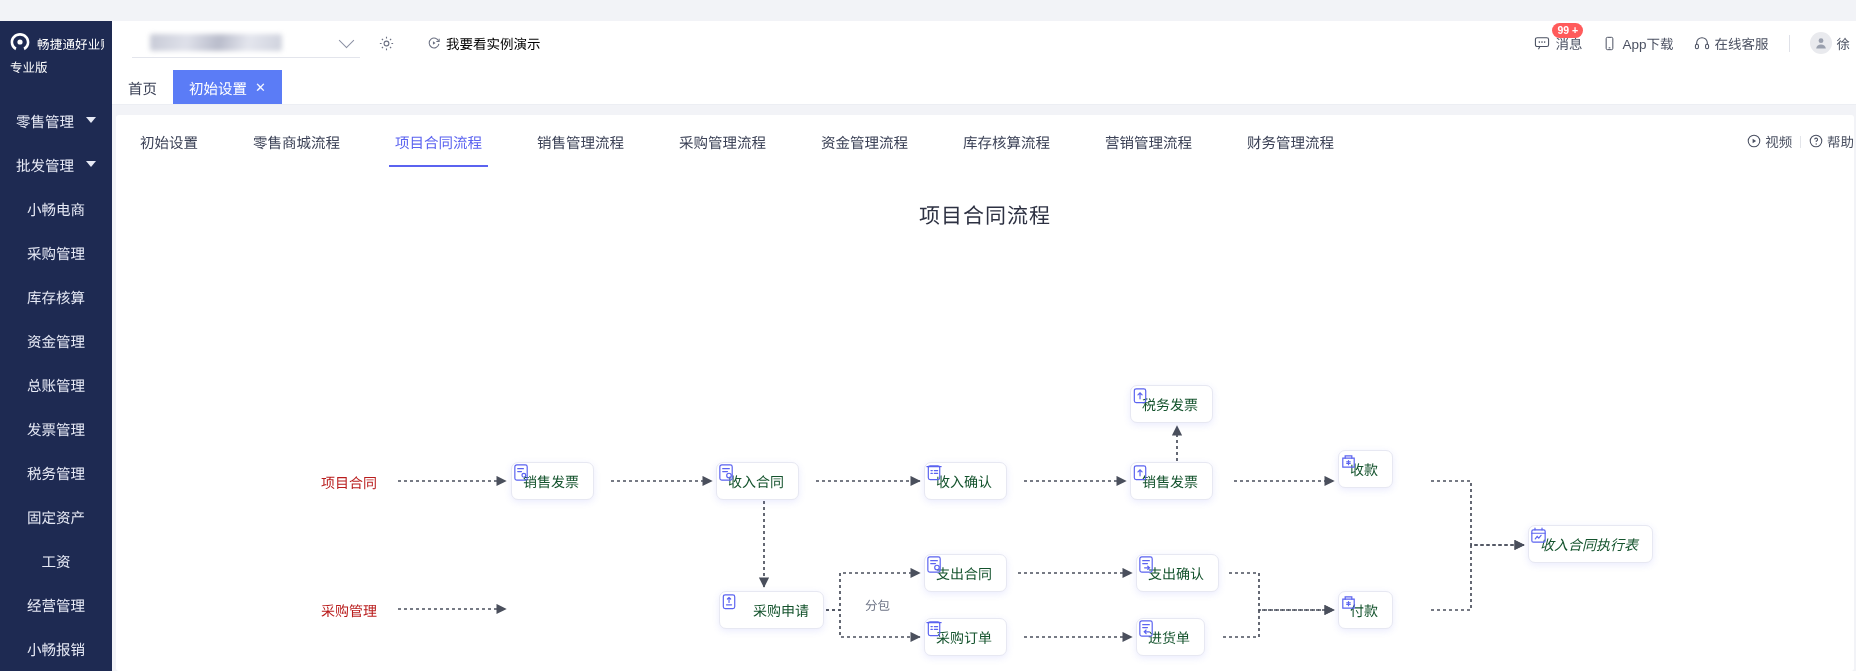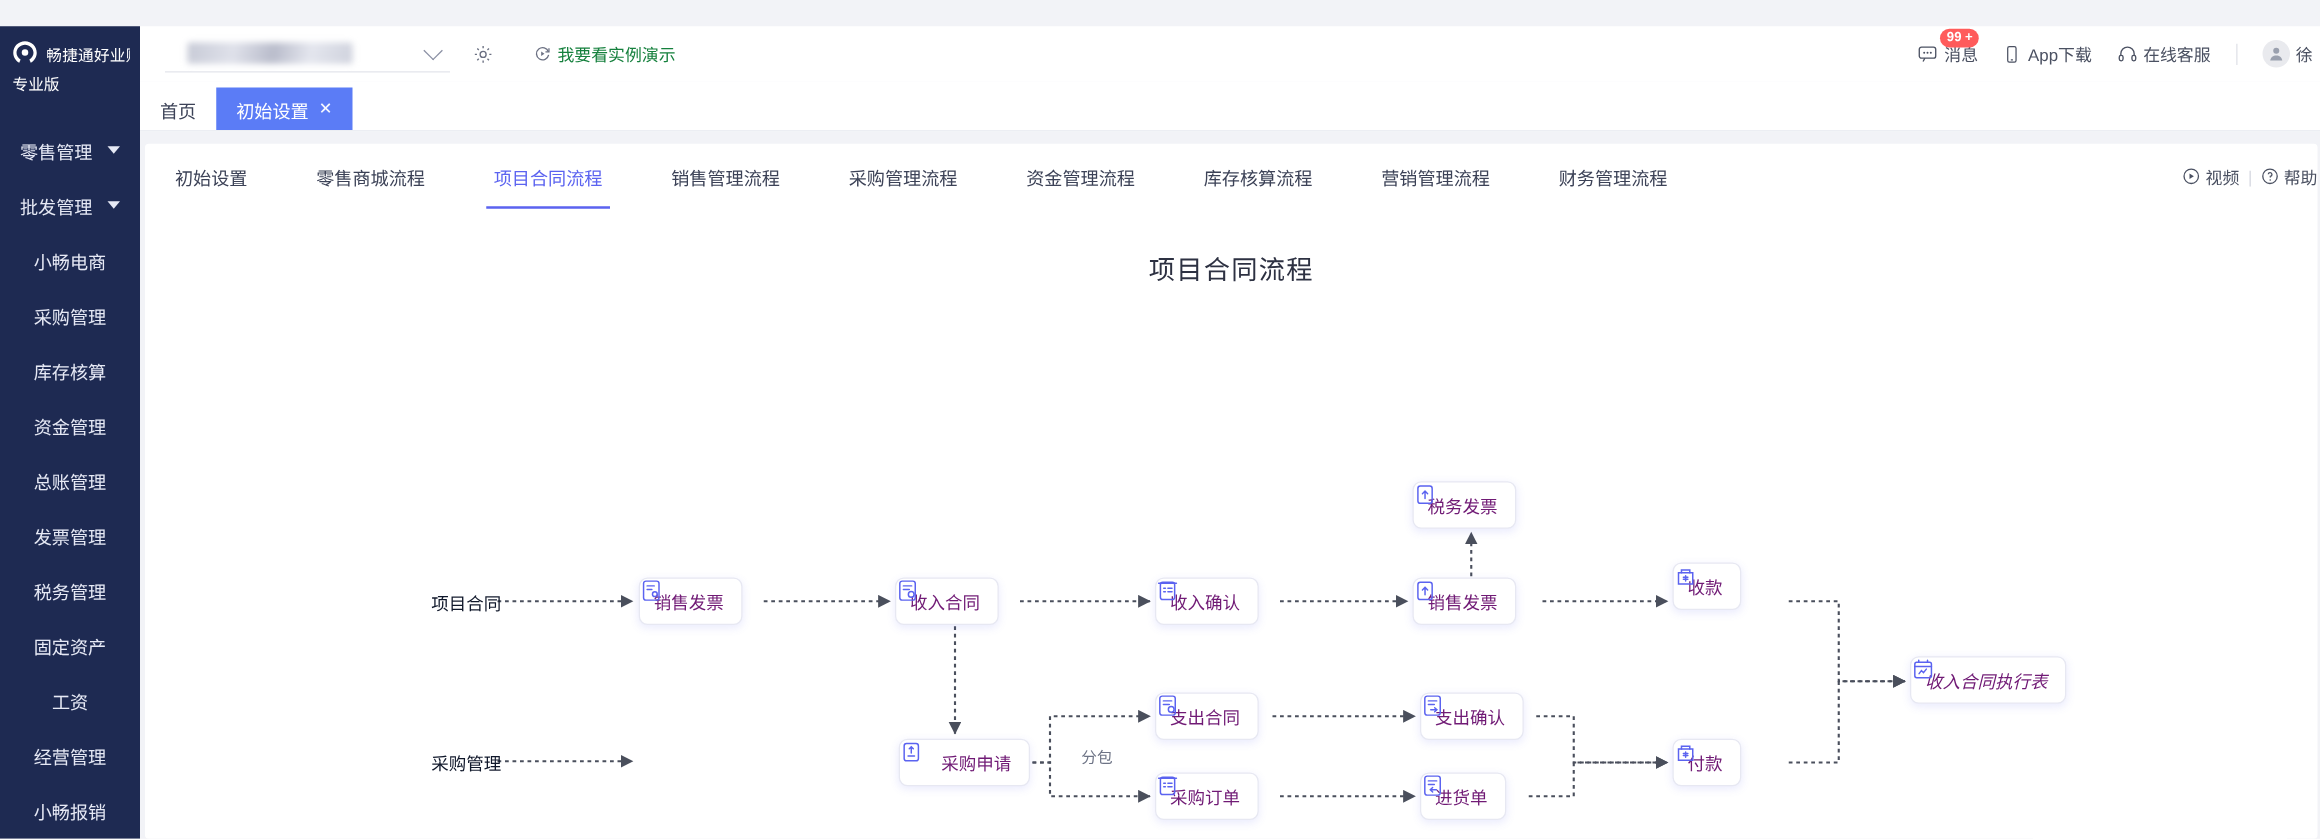--- a/index.html
+++ b/index.html
@@ -63,21 +63,21 @@
   }
   .chev-down {
     position: absolute; right: 8px; top: 7px;
     width: 11px; height: 11px;
     border-right: 1.6px solid #8a8fa3; border-bottom: 1.6px solid #8a8fa3;
     transform: rotate(45deg);
   }
   .gear { margin-left: 18px; color: #6b7082; display: flex; }
   .demo-link {
     display: flex; align-items: center; gap: 5px;
-    margin-left: 32px; color: #15803d; font-size: 13.5px; cursor: pointer;
+    margin-left: 32px; color: #000000; font-size: 13.5px; cursor: pointer;
   }
   .top-right {
     margin-left: auto; display: flex; align-items: center;
     gap: 20px; padding-right: 6px;
   }
   .tr-item {
     display: flex; align-items: center; gap: 5px;
     color: #4b5162; font-size: 13.5px; cursor: pointer; position: relative;
   }
   .badge {
@@ -127,45 +127,45 @@
     height: 52px; display: flex; align-items: center;
   }
   .stab.active { color: #5b63f0; }
   .stab.active::after {
     content: ""; position: absolute; left: -2px; right: -2px; bottom: 0;
     height: 2px; background: #5b63f0;
   }
   .subtabs-right {
     position: absolute; right: 0; top: 0; height: 52px;
     display: flex; align-items: center; gap: 7px;
-    color: #4b5162; font-size: 13.5px;
+    color: #4b5162; font-size: 13.5px; font-family: Liberation Serif, serif;
   }
   .sr-link { display: flex; align-items: center; gap: 4px; cursor: pointer; }
   .sr-sep { color: #d8dae2; }
 
   .chart-title {
     text-align: center; font-size: 21px; color: #2d3142;
     margin-top: 32px; letter-spacing: 1px;
   }
 
   
   .flow { position: relative; width: 100%; height: 430px; }
   .flow svg { position: absolute; left: 0; top: 0; }
   .rowlabel {
-    position: absolute; font-size: 14px; color: #0f172a; white-space: nowrap; margin-left: 24px;
+    position: absolute; font-size: 14px; color: #b91c1c; white-space: nowrap;
   }
   .edgelabel {
     position: absolute; font-size: 12.5px; color: #6e7486; white-space: nowrap; margin-top: 36px;
   }
   .node {
     position: absolute; display: flex; align-items: center; gap: 8px;
     height: 38px; padding: 0 14px 0 11px;
     background: #ffffff; border: 1px solid #e7e8f2; border-radius: 7px;
     box-shadow: 0 2px 7px rgba(91,99,240,.13);
-    font-size: 14px; color: #701a75; white-space: nowrap; cursor: pointer;
+    font-size: 14px; color: #14532d; white-space: nowrap; cursor: pointer;
   }
   .nicon { width: 19px; height: 19px; flex: 0 0 19px; display: block; }
 </style>
 </head>
 <body>
 
 <div class="app">
 
   <div class="sidebar">
     <div class="brand">

